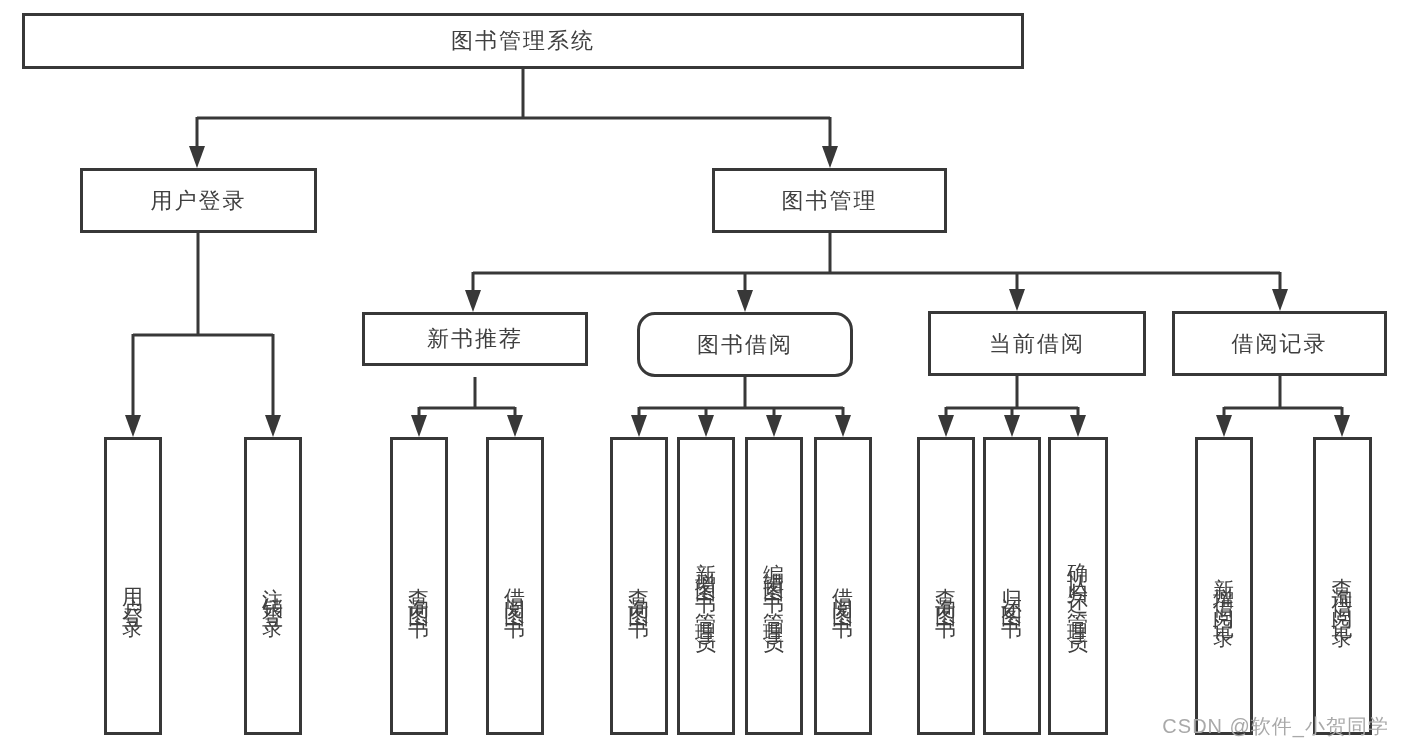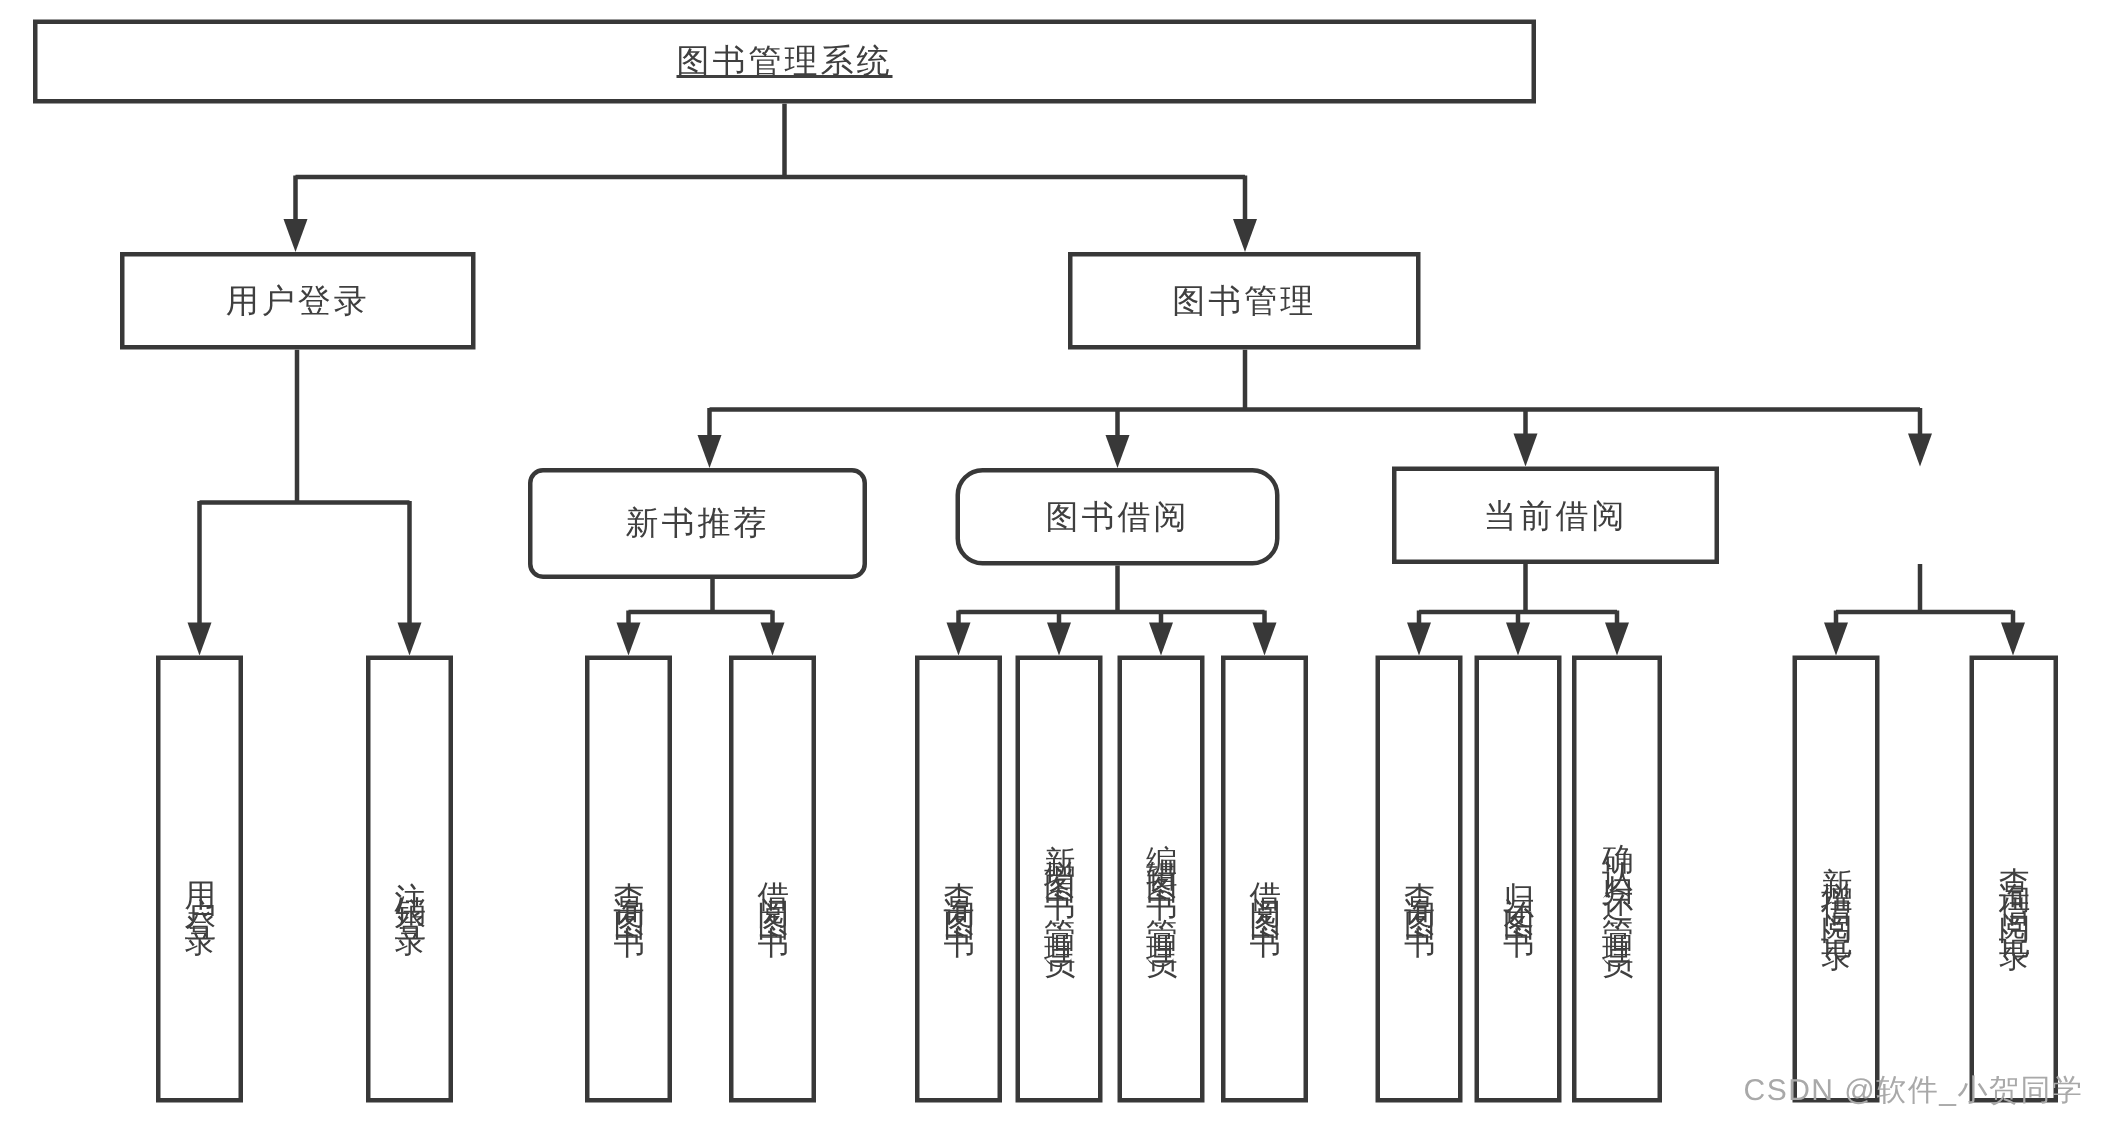--- a/index.html
+++ b/index.html
@@ -88,28 +88,29 @@
       <polygon points="766,415 782,415 774,437"></polygon>
       <polygon points="835,415 851,415 843,437"></polygon>
       <polygon points="938,415 954,415 946,437"></polygon>
       <polygon points="1004,415 1020,415 1012,437"></polygon>
       <polygon points="1070,415 1086,415 1078,437"></polygon>
       <polygon points="1216,415 1232,415 1224,437"></polygon>
       <polygon points="1334,415 1350,415 1342,437"></polygon>
     </g>
   </svg>
 
-  <div class="node hnode" style="left:22px; top:13px; width:1002px; height:56px;text-decoration:underline;">图书管理系统</div>
+  <div class="node hnode" style="left:22px; top:13px; width:1002px; height:56px;">图书管理系统</div>
 
   <div class="node hnode" style="left:80px; top:168px; width:237px; height:65px;">用户登录</div>
   <div class="node hnode" style="left:712px; top:168px; width:235px; height:65px;">图书管理</div>
 
-  <div class="node hnode" style="left:352px; top:312px; width:226px; height:74px;border-radius:10px;">新书推荐</div>
+  <div class="node hnode" style="left:362px; top:312px; width:226px; height:54px;">新书推荐</div>
   <div class="node hnode" style="left:637px; top:312px; width:216px; height:65px;border-radius:18px;">图书借阅</div>
   <div class="node hnode" style="left:908px; top:311px; width:218px; height:65px;margin-left:20px;">当前借阅</div>
+  <div class="node hnode" style="left:1172px; top:311px; width:215px; height:65px;">借阅记录</div>
 
   <div class="node vnode" style="left:104px; top:437px; width:58px; height:298px;">
     <span class="vtext">用户登录</span>
   </div>
   <div class="node vnode" style="left:244px; top:437px; width:58px; height:298px;">
     <span class="vtext">注销登录</span>
   </div>
 
   <div class="node vnode" style="left:390px; top:437px; width:58px; height:298px;">
     <span class="vtext">查询图书</span>

